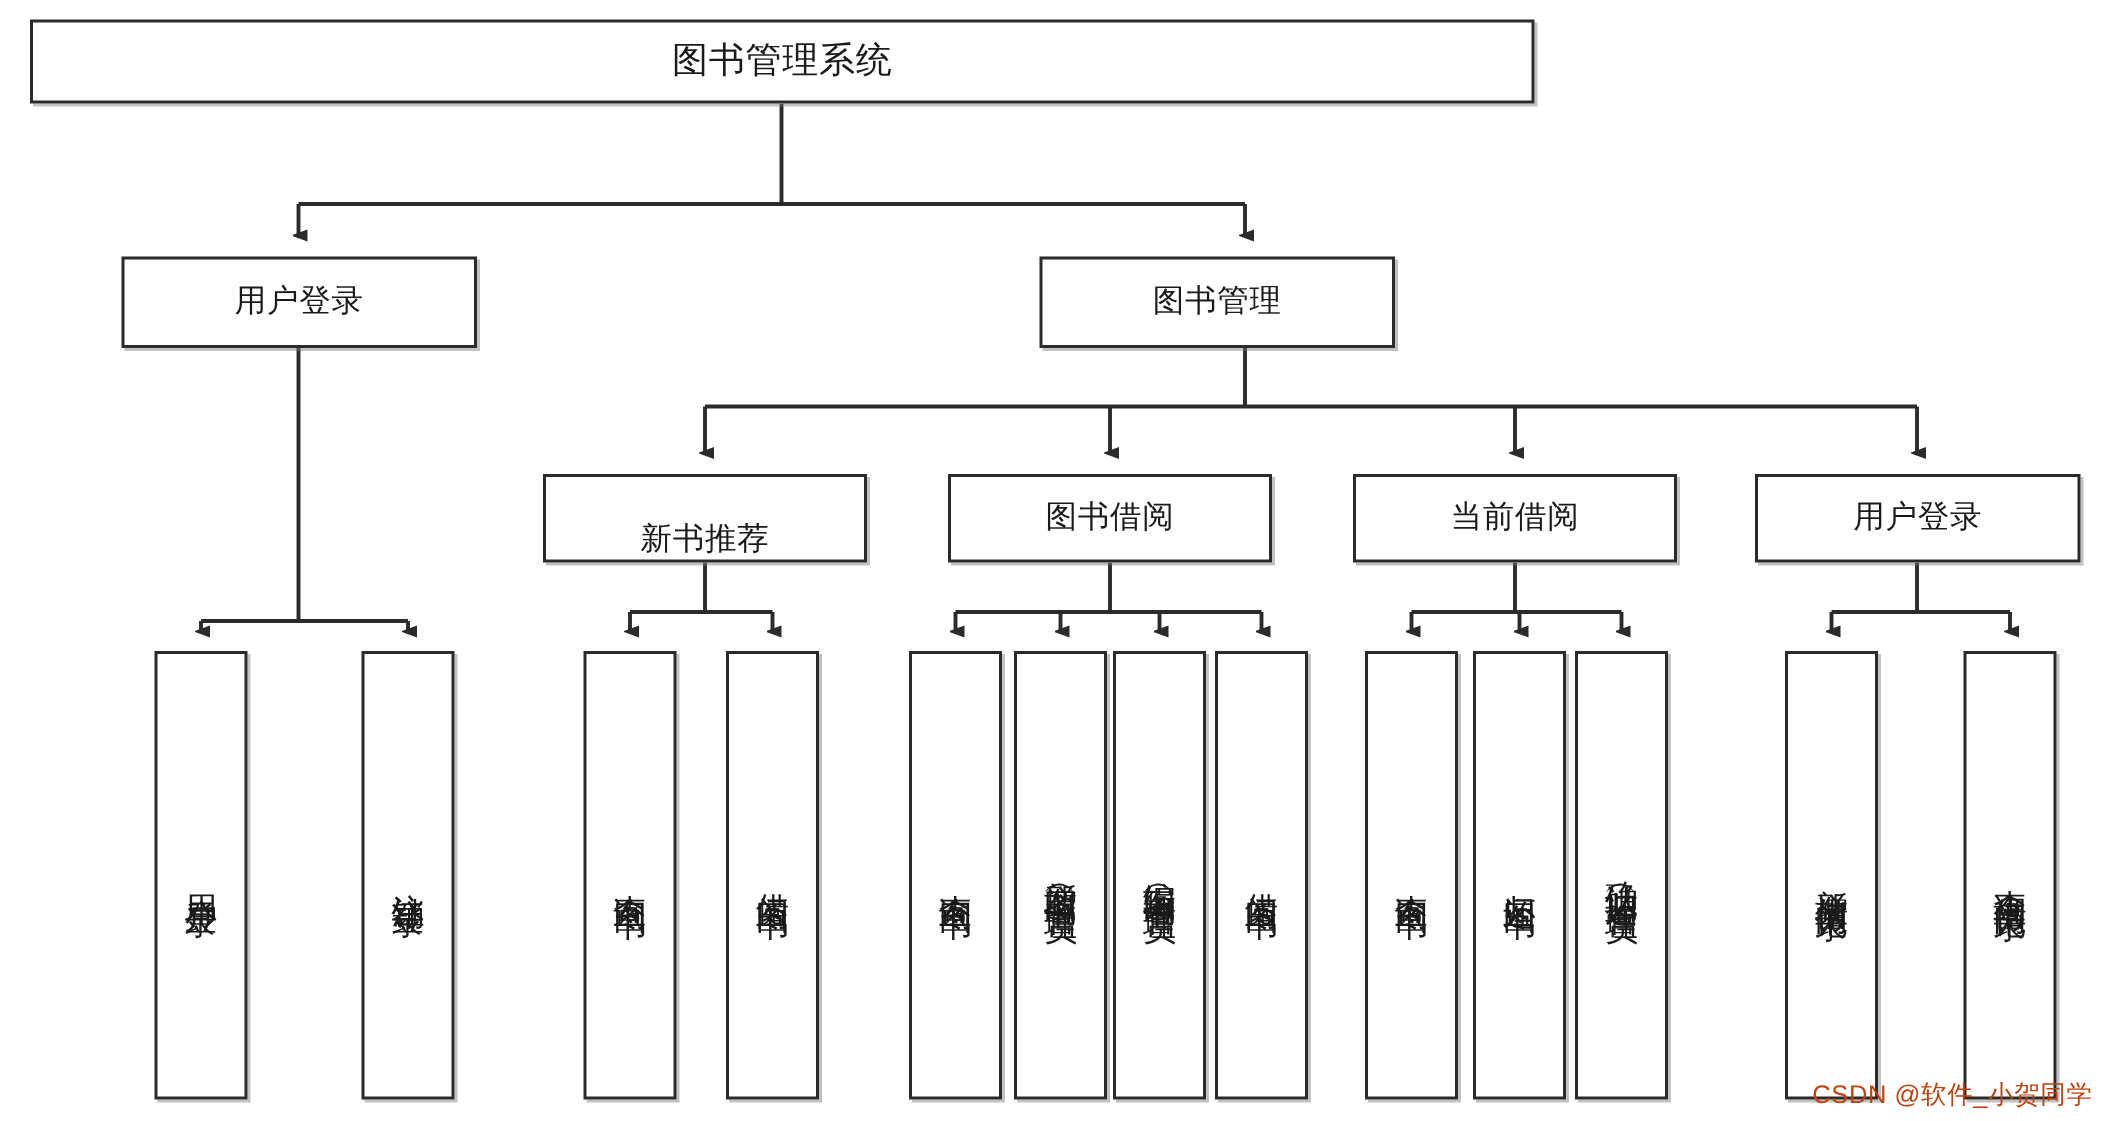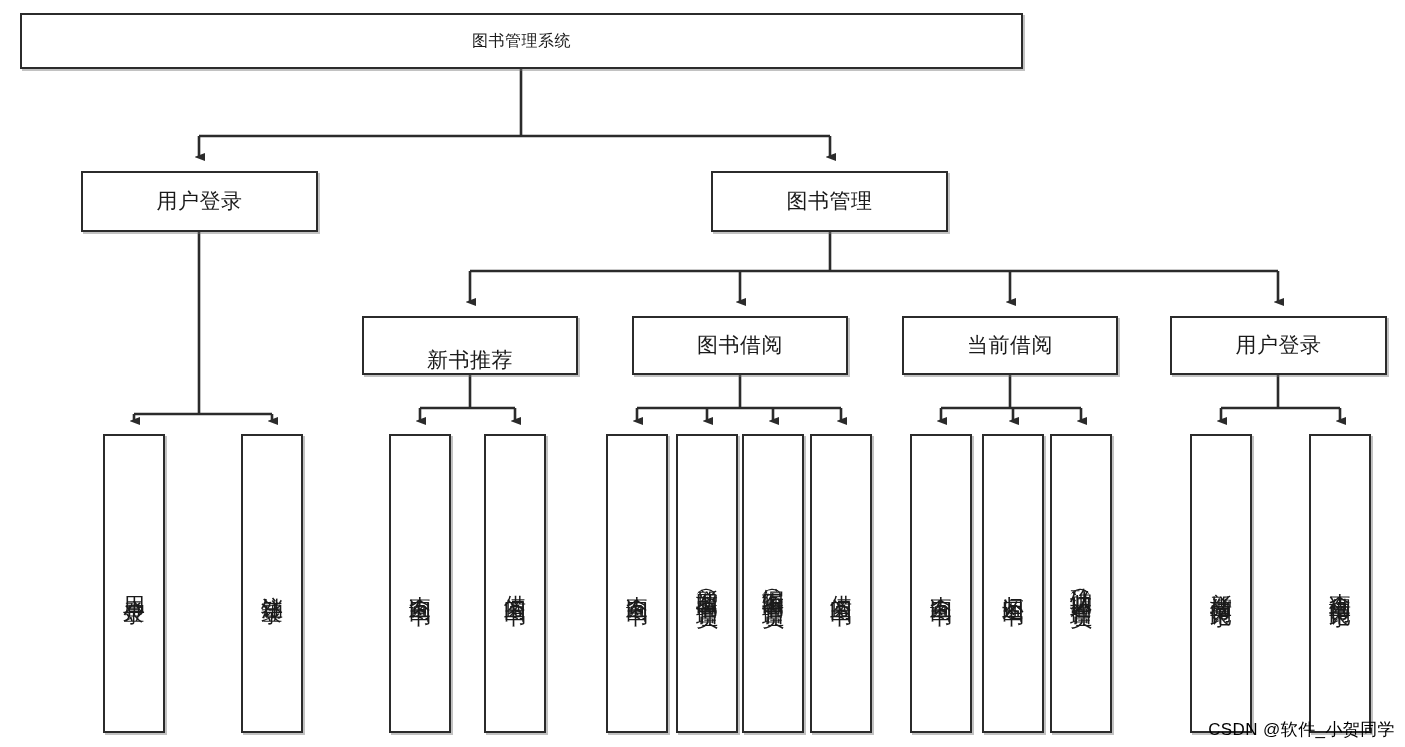--- a/index.html
+++ b/index.html
@@ -36,42 +36,42 @@
     justify-content: center;
     color: #1a1a1a;
     line-height: 1.18;
     text-align: center;
   }
   .node.horiz {
     font-size: 21px;
     letter-spacing: 0.5px;
   }
   .node.root {
-    font-size: 16px;
+    font-size: 24px;
   }
   .node.vert {
     writing-mode: vertical-rl;
     text-orientation: upright;
     font-size: 22px;
     letter-spacing: 3px;
     align-items: center;
     justify-content: center;
     padding: 4px 0;
   }
   .node.vert span {
     writing-mode: vertical-rl;
     text-orientation: upright;
     display: block;
   }
   .watermark {
     position: absolute;
     right: 10px;
     bottom: 6px;
     font-size: 17px;
-    color: #000000;
+    color: #c2410c;
     letter-spacing: 0.4px;
     white-space: nowrap;
     font-family: "Liberation Sans", "DejaVu Sans", sans-serif;
   }
 </style>
 </head>
 <body>
 
 <div id="canvas">
 
@@ -126,21 +126,21 @@
   </svg>
 
   <div class="node root horiz" style="left:20px; top:13px; width:1003px; height:56px;">
     <span>图书管理系统</span>
   </div>
 
   <div class="node horiz" style="left:81px; top:171px; width:237px; height:61px;">
     <span>用户登录</span>
   </div>
 
-  <div class="node horiz" style="left:711px; top:171px; width:237px; height:61px;">
+  <div class="node horiz" style="left:693px; top:171px; width:237px; height:61px;">
     <span>图书管理</span>
   </div>
 
   <div class="node horiz" style="left:362px; top:316px; width:216px; height:59px;align-items:flex-end;">
     <span>新书推荐</span>
   </div>
 
   <div class="node horiz" style="left:632px; top:316px; width:216px; height:59px;">
     <span>图书借阅</span>
   </div>

